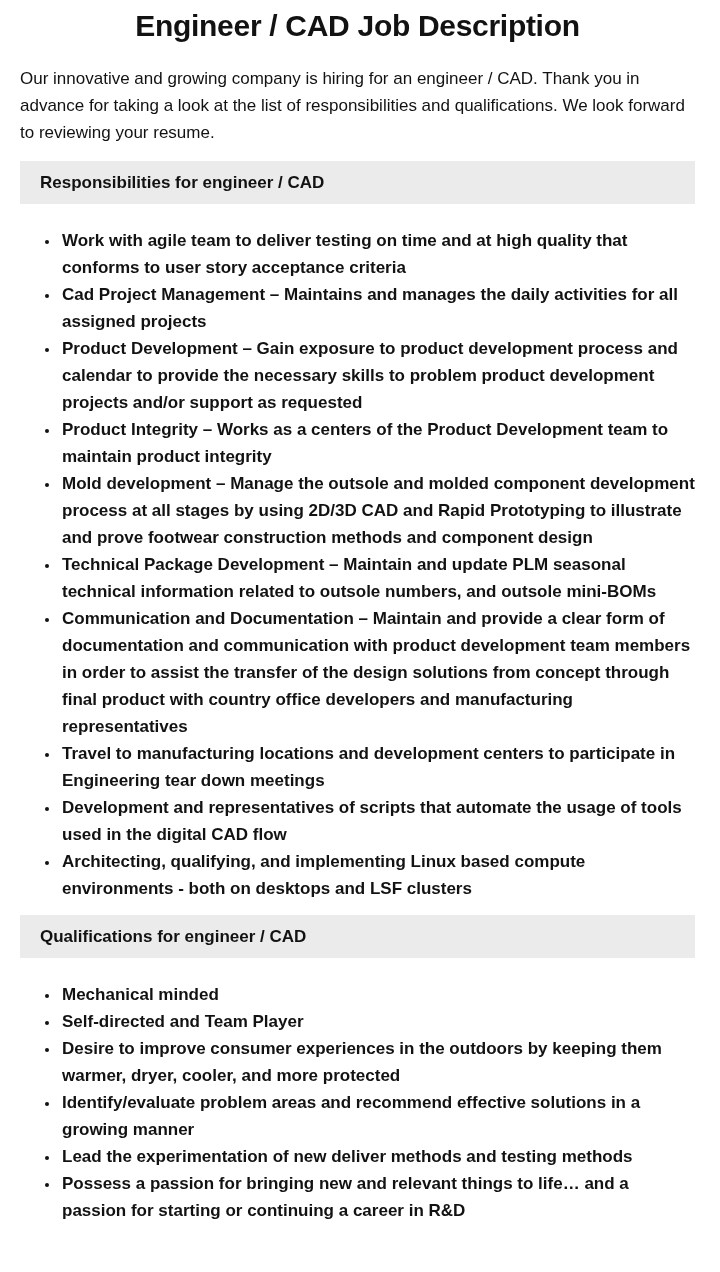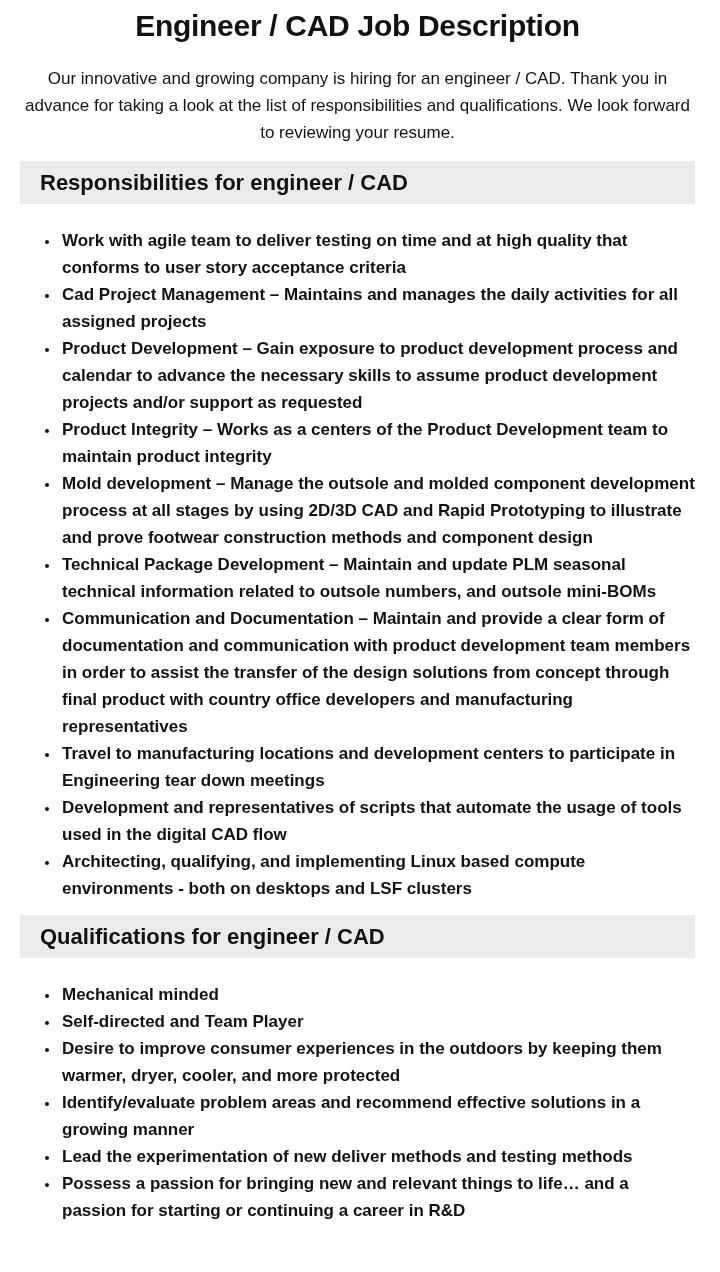--- a/index.html
+++ b/index.html
@@ -22,25 +22,24 @@
     text-align: center;
     margin: 2px 0 0 0;
     letter-spacing: -0.3px;
     line-height: 1.2;
   }
   .intro {
     font-size: 17px;
     line-height: 27px;
     margin: 21px 0 0 0;
     max-width: 676px;
-    text-align: center;
   }
   .section-bar {
     background: #ebebeb;
-    font-size: 22px;
+    font-size: 17px;
     font-weight: bold;
     line-height: 20px;
     padding: 12px 20px 11px 20px;
     margin-top: 15px;
   }
   .section-bar.second {
     margin-top: 13px;
   }
   ul.bullet-list {
     margin: 23px 0 0 0;
@@ -65,21 +64,21 @@
 
   <h1 class="doc-title">Engineer / CAD Job Description</h1>
 
   <p class="intro">Our innovative and growing company is hiring for an engineer / CAD. Thank you in advance for taking a look at the list of responsibilities and qualifications. We look forward to reviewing your resume.</p>
 
   <section>
     <div class="section-bar">Responsibilities for engineer / CAD</div>
     <ul class="bullet-list">
         <li>Work with agile team to deliver testing on time and at high quality that conforms to user story acceptance criteria</li>
         <li>Cad Project Management – Maintains and manages the daily activities for all assigned projects</li>
-        <li>Product Development – Gain exposure to product development process and calendar to advance the necessary skills to assume product development projects and/or support as requested</li>
+        <li>Product Development – Gain exposure to product development process and calendar to provide the necessary skills to problem product development projects and/or support as requested</li>
         <li>Product Integrity – Works as a centers of the Product Development team to maintain product integrity</li>
         <li>Mold development – Manage the outsole and molded component development process at all stages by using 2D/3D CAD and Rapid Prototyping to illustrate and prove footwear construction methods and component design</li>
         <li>Technical Package Development – Maintain and update PLM seasonal technical information related to outsole numbers, and outsole mini-BOMs</li>
         <li>Communication and Documentation – Maintain and provide a clear form of documentation and communication with product development team members in order to assist the transfer of the design solutions from concept through final product with country office developers and manufacturing representatives</li>
         <li>Travel to manufacturing locations and development centers to participate in Engineering tear down meetings</li>
         <li>Development and representatives of scripts that automate the usage of tools used in the digital CAD flow</li>
         <li>Architecting, qualifying, and implementing Linux based compute environments - both on desktops and LSF clusters</li>
       </ul>
   </section>
 

